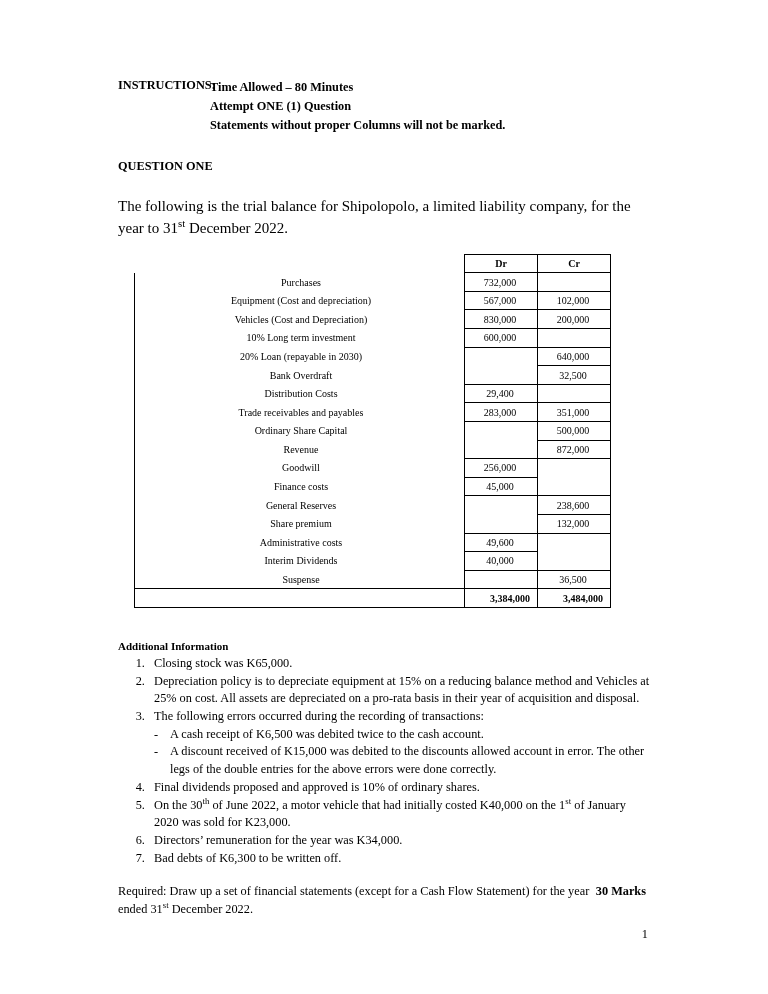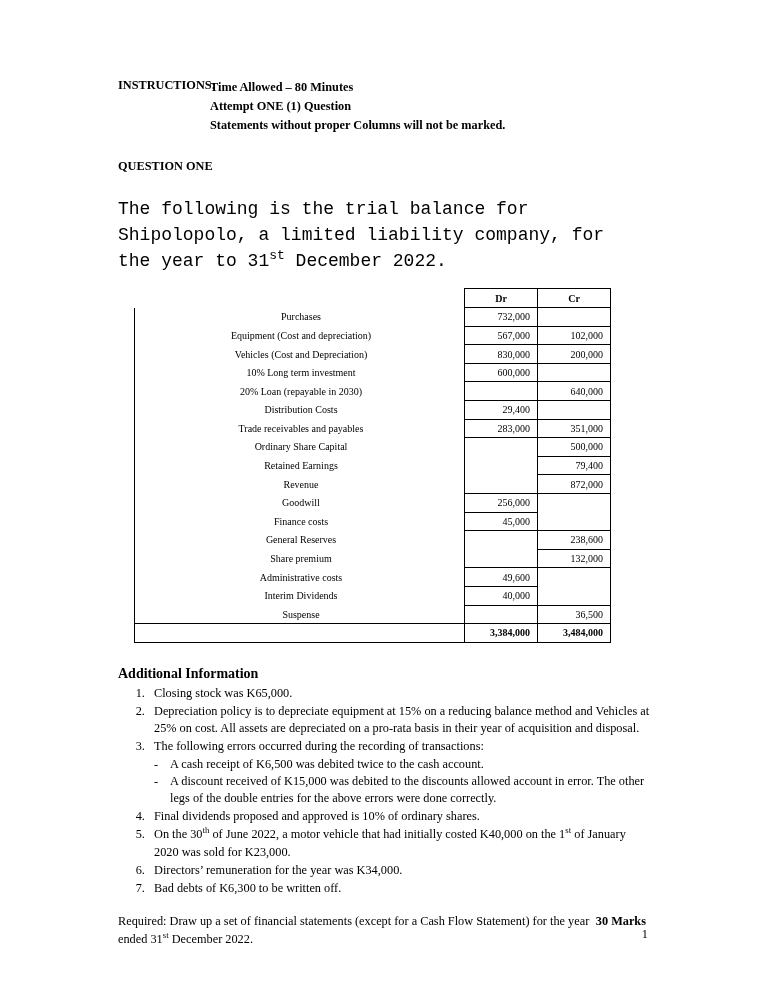--- a/index.html
+++ b/index.html
@@ -38,25 +38,24 @@
   .instructions .ins-lines div {
     line-height: 1.55;
     white-space: nowrap;
   }
   .question-one {
     font-weight: bold;
     font-size: 12.3px;
     margin-top: 24px;
   }
   .intro {
-    font-size: 18px;
+    font-size: 15px;
     margin-top: 22px;
     line-height: 1.45;
     max-width: 520px;
-    font-family: Liberation Mono, monospace;
   }
   sup { font-size: 0.72em; vertical-align: super; line-height: 0; }
   
   .tb-wrap {
     margin-top: 14px;
     margin-left: 16px;
     width: 476px;
   }
   table.tb {
     border-collapse: collapse;
@@ -86,41 +85,41 @@
   table.tb td.desc {
     border-left: 1px solid #000;
     border-right: 1px solid #000;
     border-top: none;
     border-bottom: none;
     text-align: center;
     padding-left: 8px;
   }
   table.tb tr.first-row td.desc { border-top: none; }
   table.tb td.amt {
-    text-align: right;
+    text-align: center;
     padding-right: 7px;
   }
   table.tb td.amt.empty { border-top: none; border-bottom: none; }
   table.tb tr.total td {
     font-weight: bold;
   }
   table.tb tr.total td.desc {
     border-bottom: 1px solid #000;
     border-top: 1px solid #000;
     border-top-color: #000;
   }
   table.tb tr.total td.amt {
     font-weight: bold;
     text-align: right;
   }
   
   .addl-title {
     font-weight: bold;
-    font-size: 14px;
-    margin-top: 23px;
+    font-size: 11px;
+    margin-top: 32px;
     margin-left: 0px;
   }
   ol.addl {
     font-size: 12.3px;
     margin: 3px 0 8px 0;
     padding-left: 30px;
     line-height: 1.42;
   }
   ol.addl > li {
     margin-bottom: 0.5px;
@@ -215,38 +214,38 @@
           <td class="desc">10% Long term investment</td>
           <td class="amt">600,000</td>
           <td class="amt empty"></td>
         </tr>
         <tr>
           <td class="desc">20% Loan (repayable in 2030)</td>
           <td class="amt empty"></td>
           <td class="amt">640,000</td>
         </tr>
         <tr>
+          <td class="desc">Bank Overdraft</td>
+          <td class="amt empty"></td>
+          <td class="amt">32,500</td>
+        </tr>
+        <tr>
           <td class="desc">Distribution Costs</td>
           <td class="amt">29,400</td>
           <td class="amt empty"></td>
         </tr>
         <tr>
           <td class="desc">Trade receivables and payables</td>
           <td class="amt">283,000</td>
           <td class="amt">351,000</td>
         </tr>
         <tr>
           <td class="desc">Ordinary Share Capital</td>
           <td class="amt empty"></td>
           <td class="amt">500,000</td>
-        </tr>
-        <tr>
-          <td class="desc">Retained Earnings</td>
-          <td class="amt empty"></td>
-          <td class="amt">79,400</td>
         </tr>
         <tr>
           <td class="desc">Revenue</td>
           <td class="amt empty"></td>
           <td class="amt">872,000</td>
         </tr>
         <tr>
           <td class="desc">Goodwill</td>
           <td class="amt">256,000</td>
           <td class="amt empty"></td>

